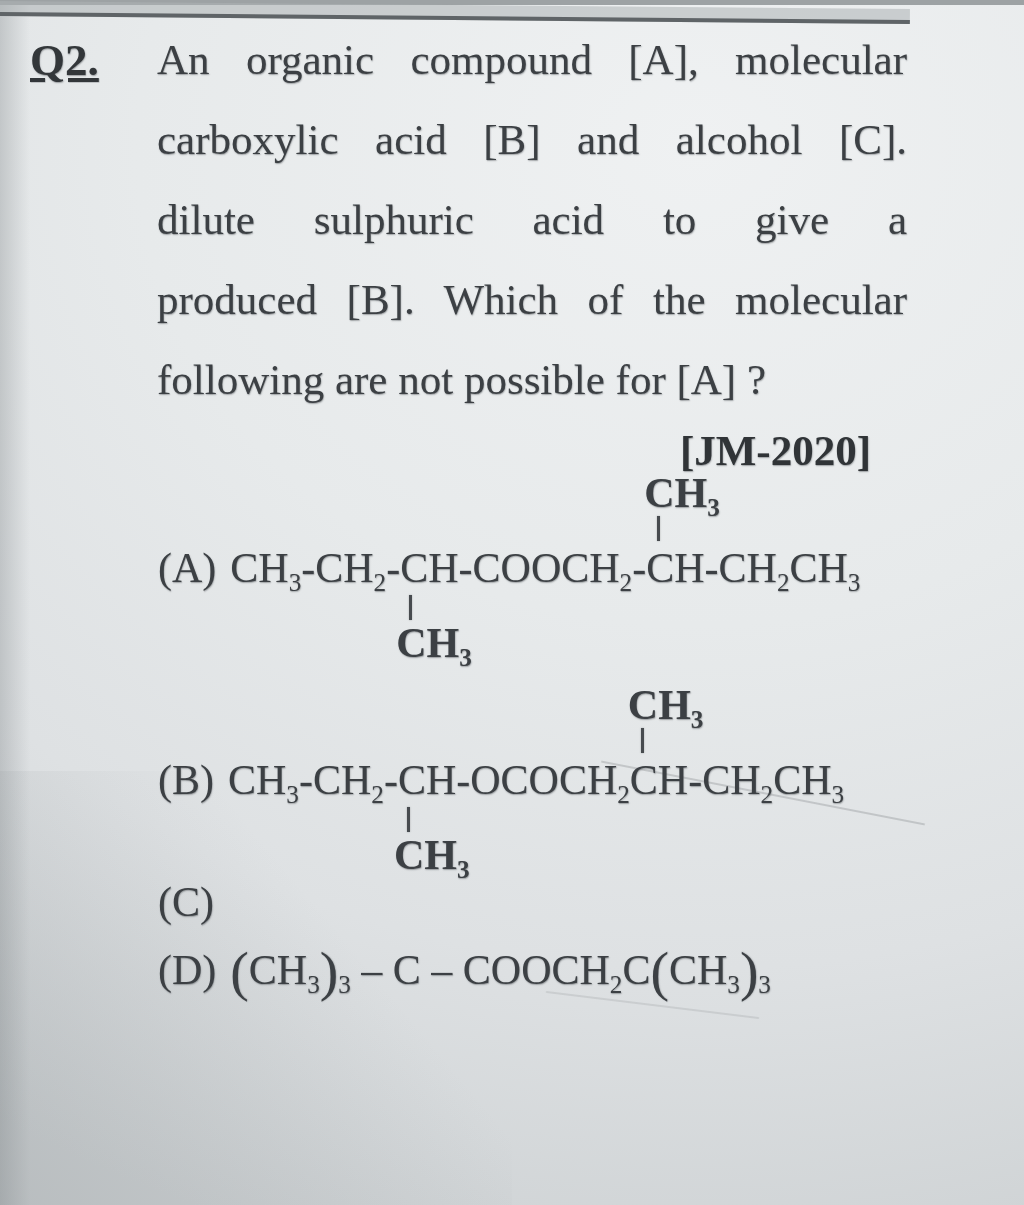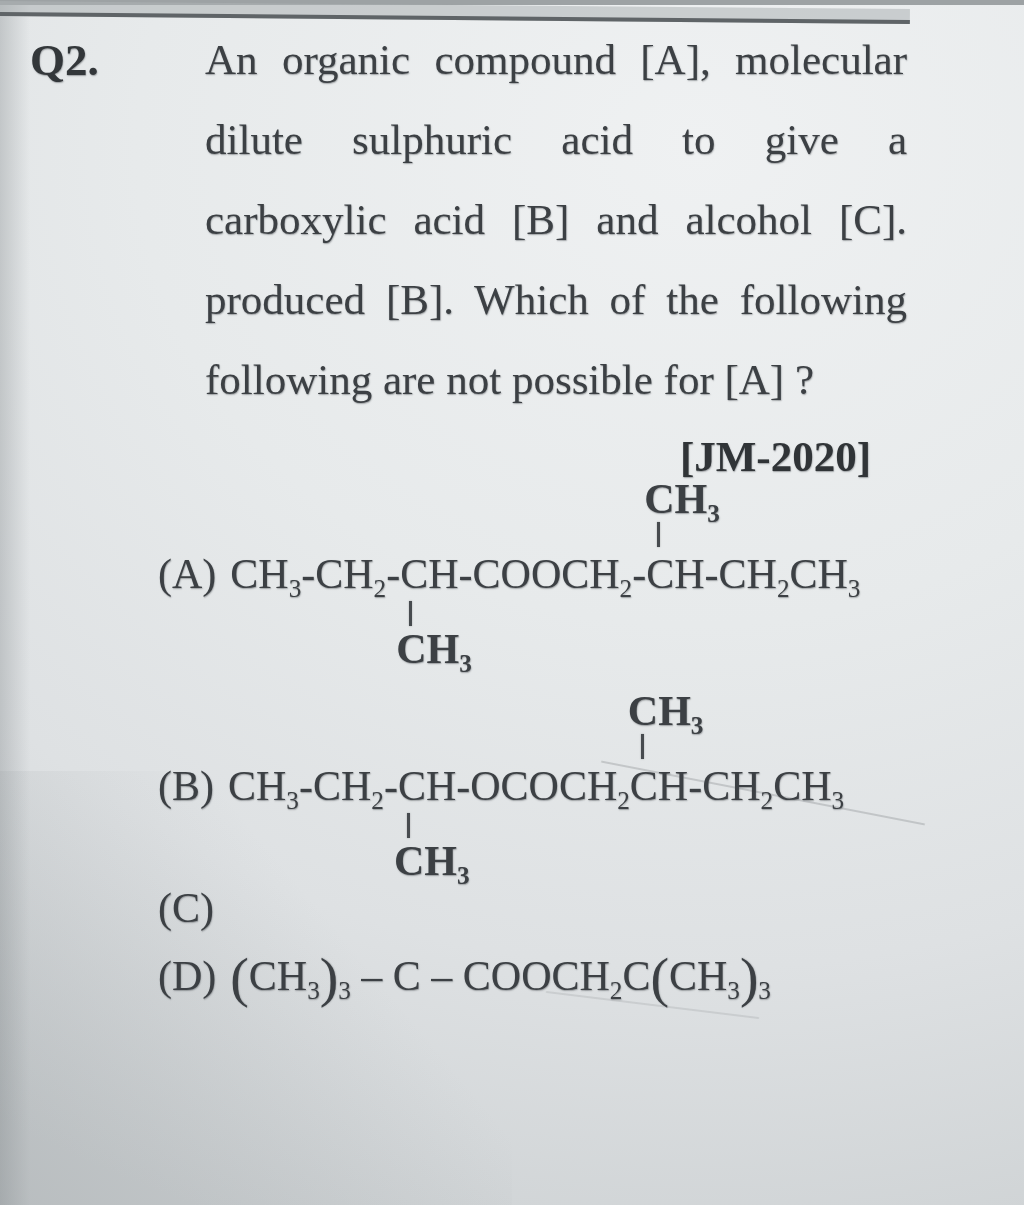--- a/index.html
+++ b/index.html
@@ -24,27 +24,27 @@
     transform:rotate(0.5deg);transform-origin:left top;
   }
   .scratch{position:absolute;background:rgba(110,116,120,0.28);border-radius:2px;filter:blur(0.6px);}
   .scratch.s1{left:598px;top:792px;width:330px;height:2px;transform:rotate(11deg);}
   .scratch.s2{left:545px;top:1004px;width:215px;height:2px;transform:rotate(7deg);opacity:.6;}
 
   .content{position:absolute;left:30px;top:20px;width:877px;}
   .soft{text-shadow:0.5px 0.5px 1.4px rgba(62,66,70,0.45);}
 
   .q-row{display:flex;}
-  .q-num{width:127px;flex:0 0 127px;font-weight:bold;font-size:45px;line-height:80px;color:#33373a;}
-  .q-body{flex:1;font-size:43px;line-height:80px;margin-left:48px;}
+  .q-num{width:127px;flex:0 0 127px;font-weight:bold;font-size:45px;line-height:80px;color:#33373a;text-decoration:underline;}
+  .q-body{flex:1;font-size:43px;line-height:80px;}
   .qline{text-align:justify;}
   .qline.j{text-align-last:justify;}
   sub{font-size:0.60em;line-height:0;}
 
-  .tag{margin-top:10px;font-weight:bold;font-size:43px;line-height:54px;
+  .tag{margin-top:4px;font-weight:bold;font-size:43px;line-height:54px;
        text-align:right;padding-right:36px;color:#303437;}
 
   .options{margin-left:128px;}
   .option{display:flex;align-items:flex-start;font-size:42px;line-height:52px;}
   .opt-label{margin-right:14px;flex:0 0 auto;}
   .struct{position:relative;white-space:nowrap;}
   .opt-a{margin-top:4px;padding-top:60px;padding-bottom:72px;}
   .opt-b{margin-top:28px;padding-top:60px;padding-bottom:64px;}
   .opt-c{margin-top:6px;}
   .opt-d{margin-top:16px;}
@@ -70,23 +70,23 @@
   <div class="top-rule"></div>
   <div class="scratch s1"></div>
   <div class="scratch s2"></div>
 
   <div class="content soft">
 
     <div class="q-row">
       <div class="q-num">Q2.</div>
       <div class="q-body">
         <div class="qline j">An organic compound [A], molecular</div>
+        <div class="qline j">carboxylic acid [B] and alcohol [C].</div>
         <div class="qline j">dilute sulphuric acid to give a</div>
-        <div class="qline j">carboxylic acid [B] and alcohol [C].</div>
-        <div class="qline j">produced [B]. Which of the following</div>
+        <div class="qline j">produced [B]. Which of the molecular</div>
         <div class="qline">following are not possible for [A] ?</div>
       </div>
     </div>
 
     <div class="tag">[JM-2020]</div>
 
     <div class="options">
 
       <div class="option opt-a">
         <span class="opt-label">(A)</span>

